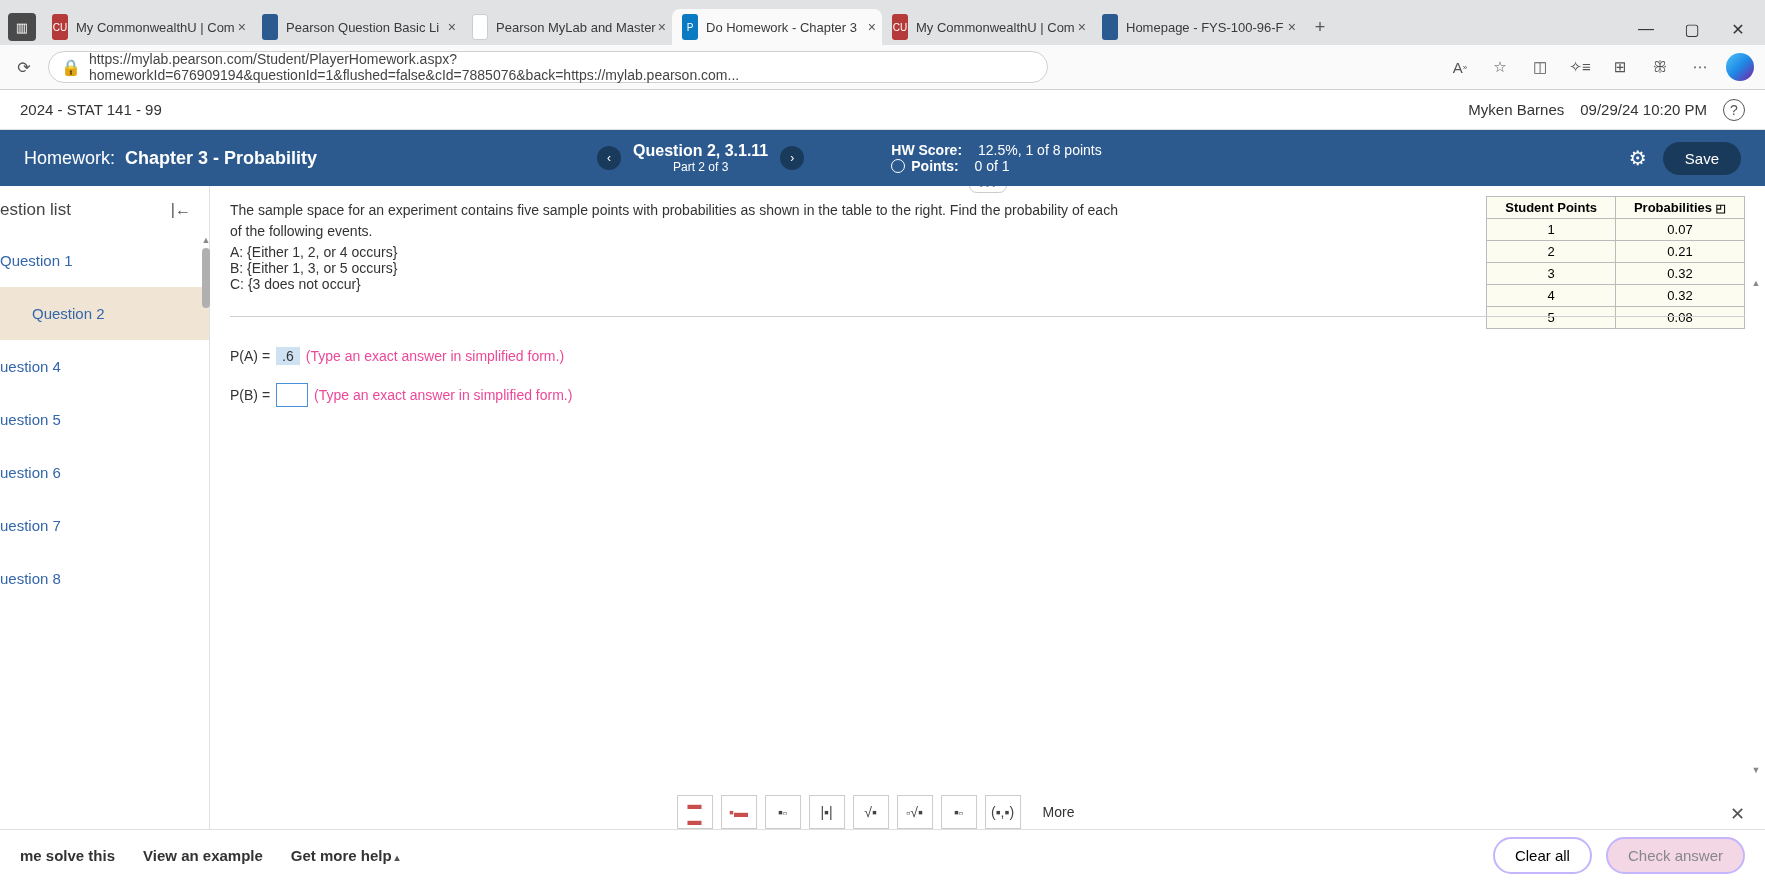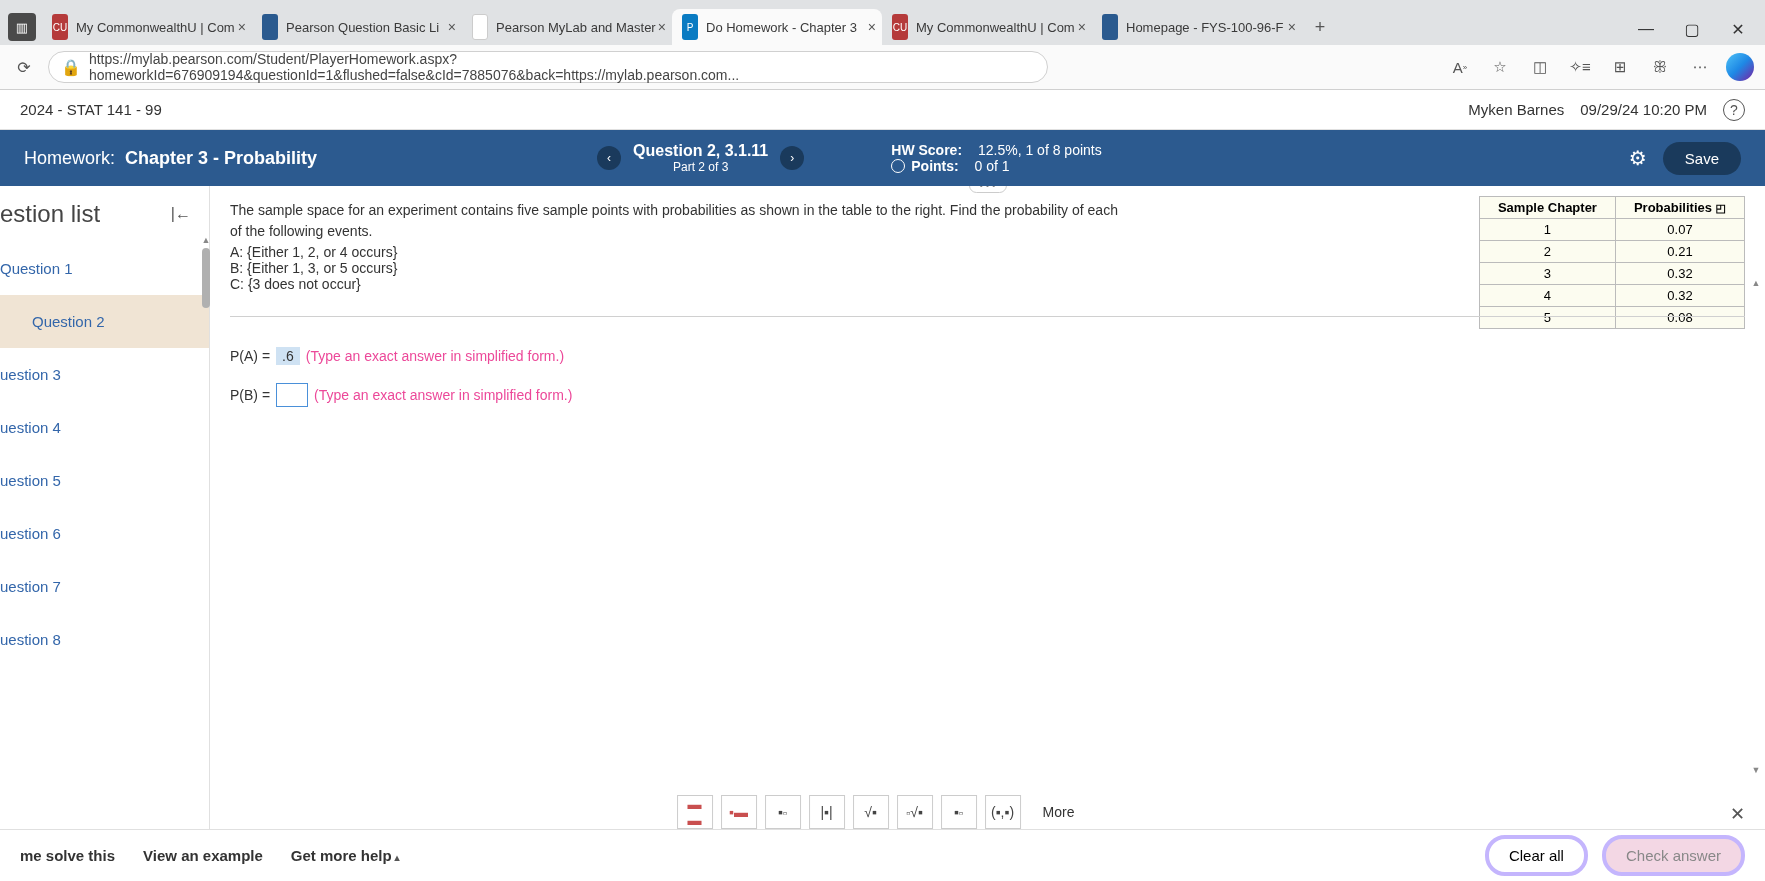--- a/index.html
+++ b/index.html
@@ -44,21 +44,21 @@
 .score-row { display: flex; align-items: center; gap: 6px; }
 .points-circle { width: 14px; height: 14px; border: 1.5px solid #fff; border-radius: 50%; }
 .right-actions { margin-left: auto; display: flex; align-items: center; gap: 16px; }
 .gear-icon { font-size: 20px; cursor:pointer; }
 .save-btn { background: #1a3a5c; border-radius: 20px; padding: 8px 22px; font-size: 15px; cursor:pointer; }
 
 
 .main { display: flex; height: calc(100% - 45px - 45px - 40px - 56px - 52px); background: #fff; position: relative; }
 .sidebar { width: 210px; border-right: 1px solid #e0e0e0; position: relative; }
 .sidebar-title-row { display: flex; align-items: center; padding: 14px 12px 14px 0; }
-.sidebar-title { font-size: 24px; color: #444; flex: 1; }
+.sidebar-title { font-size: 17px; color: #444; flex: 1; }
 .collapse-icon { color: #555; font-size: 16px; cursor:pointer; padding: 0 6px; }
 .scrollbar-track { position: absolute; right: -2px; top: 48px; bottom: 0; width: 10px; }
 .scroll-arrow { width: 10px; height: 12px; display:flex; align-items:center; justify-content:center; font-size:9px; color:#888; cursor:pointer; }
 .scroll-thumb { width: 8px; height: 60px; background: #b0b0b0; border-radius: 4px; margin: 2px auto; }
 .q-list-item { padding: 18px 12px 18px 0; font-size: 15px; color: #3366aa; cursor:pointer; }
 .q-list-item.active { background: #f0e4d4; padding-left: 32px; }
 
 .content { flex: 1; padding: 14px 20px; position: relative; overflow:hidden; }
 .problem-text { font-size: 14px; color: #333; line-height: 1.5; max-width: 900px; }
 .events-list { margin-top: 2px; }
@@ -82,21 +82,21 @@
 .math-toolbar { position: absolute; bottom: 52px; left: 50%; transform: translateX(-50%); display: flex; gap: 8px; align-items: center; }
 .math-btn { width: 36px; height: 34px; border: 1px solid #ccc; background: #fff; display: flex; align-items: center; justify-content: center; font-size: 14px; color: #444; cursor:pointer; }
 .more-btn { padding: 8px 14px; font-size: 14px; color: #333; cursor:pointer; }
 .toolbar-close { position: absolute; bottom: 56px; right: 20px; font-size: 18px; color: #555; cursor:pointer; }
 
 
 .footer-bar { height: 52px; background: #fff; border-top: 1px solid #e0e0e0; display: flex; align-items: center; padding: 0 20px; gap: 28px; font-size: 15px; }
 .footer-link { color: #333; cursor:pointer; font-weight: 600; }
 .footer-link.dd::after { content: " ▴"; font-size: 10px; color: #555; }
 .footer-right { margin-left: auto; display: flex; gap: 14px; }
-.pill-btn { border: 4px solid #c4b5fd; border-radius: 20px; padding: 8px 20px; font-size: 15px; cursor:pointer; background:#fff; }
+.pill-btn { border: 2px solid #c4b5fd; border-radius: 20px; padding: 8px 20px; font-size: 15px; cursor:pointer; background:#fff; }
 .pill-btn.check { background: #f3d7e4; color: #888; }
 .page-scroll { position:absolute; right:3px; top:90px; bottom:52px; width:12px; display:flex; flex-direction:column; }
 .page-scroll .sarrow { height:14px; display:flex; align-items:center; justify-content:center; font-size:9px; color:#888; cursor:pointer; }
 </style>
 </head>
 <body>
 
 <div class="browser-tabs">
   <div class="tab-group-icon">▥</div>
 
@@ -201,40 +201,39 @@
     <div class="sidebar-title-row">
       <span class="sidebar-title">estion list</span>
       <span class="collapse-icon">|←</span>
     </div>
     <div class="scrollbar-track">
       <div class="scroll-arrow">▲</div>
       <div class="scroll-thumb"></div>
     </div>
     <div class="q-list-item">Question 1</div>
     <div class="q-list-item active">Question 2</div>
-    <div class="q-list-item">uestion 3</div>
     <div class="q-list-item">uestion 4</div>
     <div class="q-list-item">uestion 5</div>
     <div class="q-list-item">uestion 6</div>
     <div class="q-list-item">uestion 7</div>
     <div class="q-list-item" style="display:flex;align-items:center;justify-content:space-between;">uestion 8</div>
   </div>
 
   <div class="content">
     <div class="problem-text">The sample space for an experiment contains five sample points with probabilities as shown in the table to the right. Find the probability of each of the following events.</div>
     <div class="events-list">
       <div>A: {Either 1, 2, or 4 occurs}</div>
       <div>B: {Either 1, 3, or 5 occurs}</div>
       <div>C: {3 does not occur}</div>
     </div>
 
     <table class="data-table">
       <tbody>
           <tr>
-        <th>Sample Chapter</th>
+        <th>Student Points</th>
         <th><span>Probabilities</span> <span class="table-expand">◰</span></th>
       </tr>
       <tr>
             <td>1</td>
             <td>0.07</td>
           </tr>
       <tr>
             <td>2</td>
             <td>0.21</td>
           </tr>

